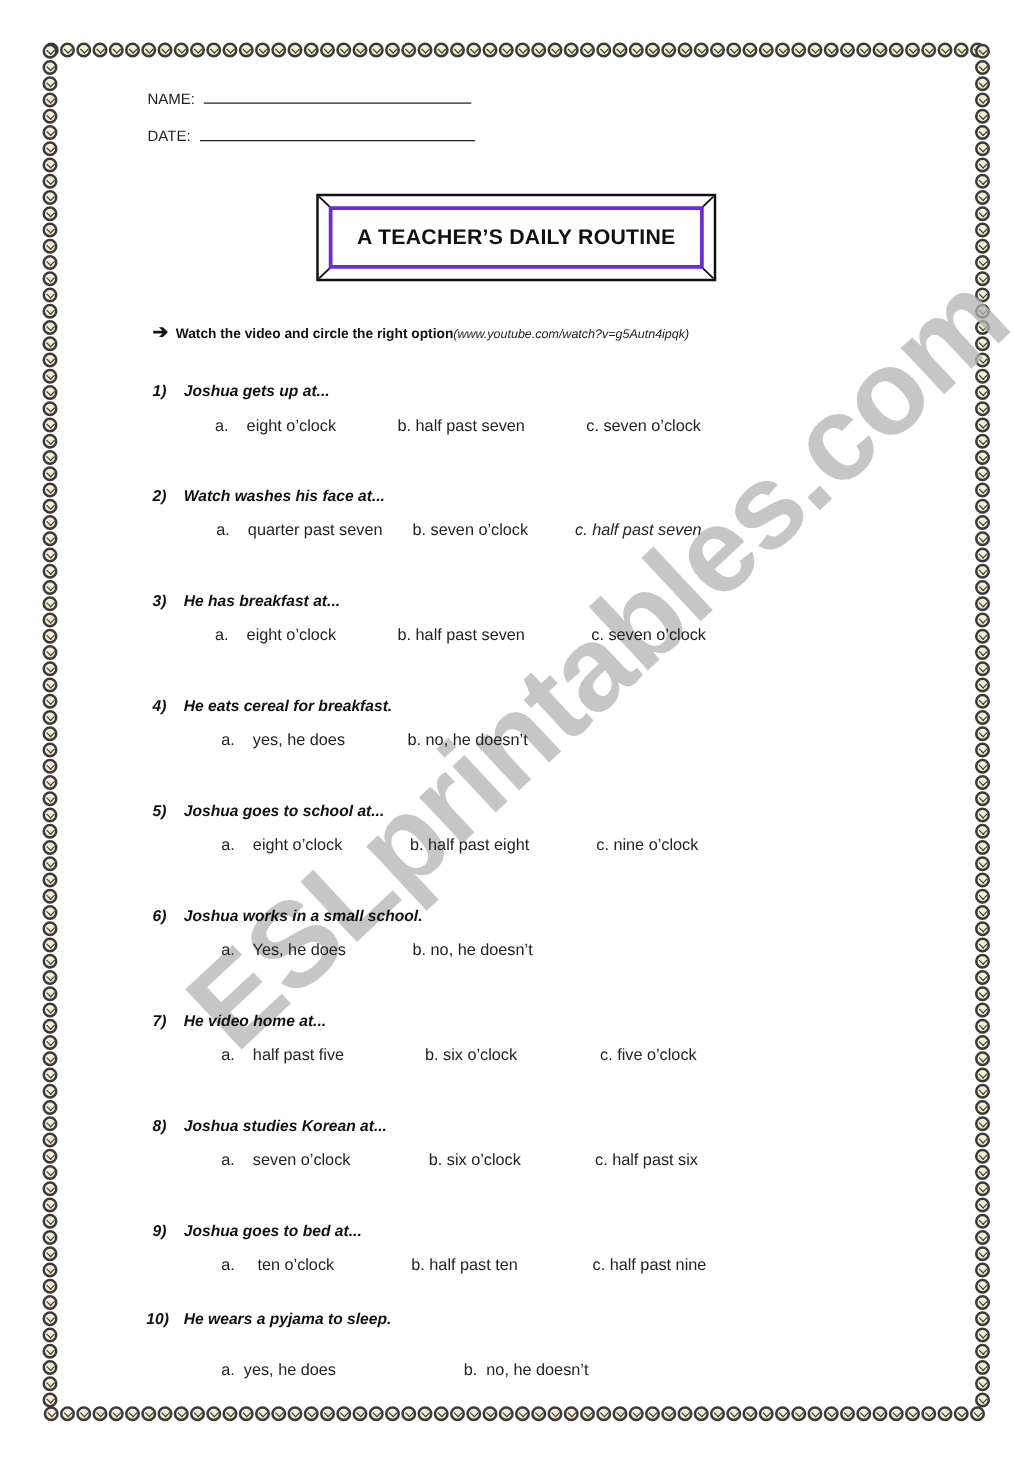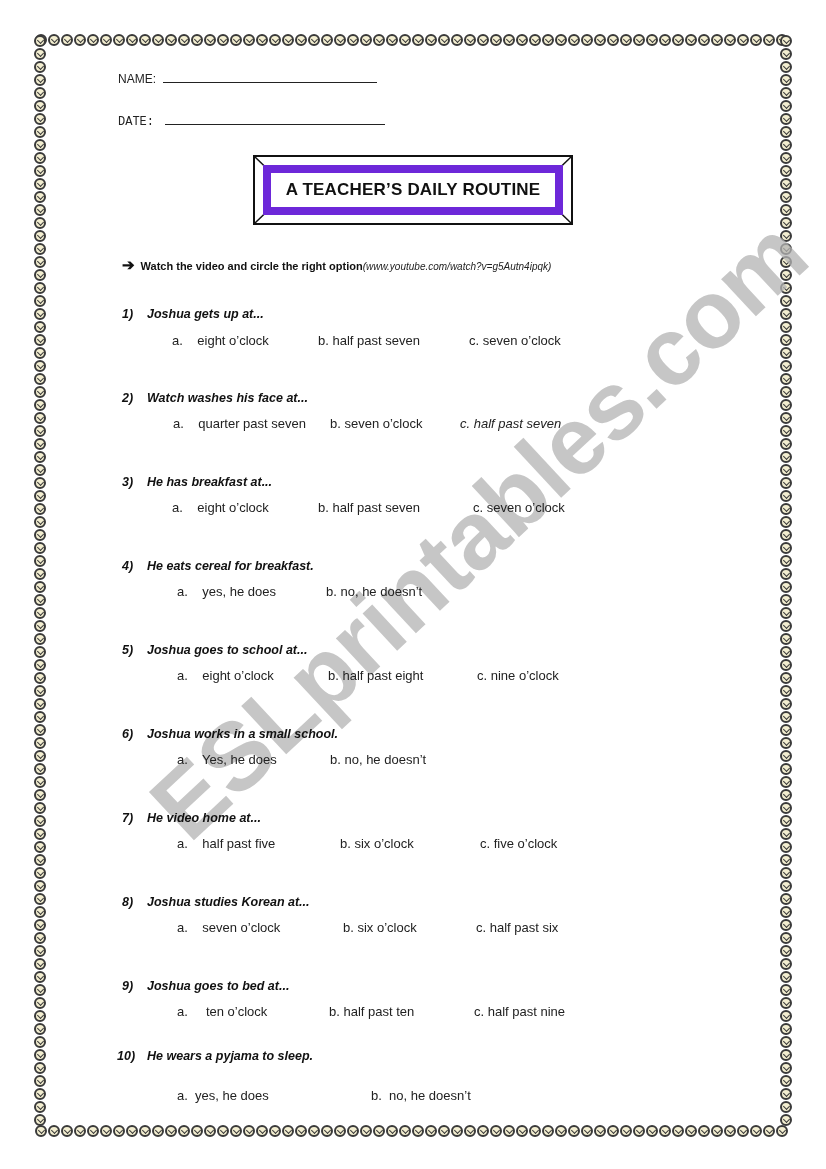--- a/index.html
+++ b/index.html
@@ -19,21 +19,21 @@
                    transform: rotate(45deg); }
 
     .page { position: absolute; left: 0; top: 0; width: 826px; height: 1169px; }
 
     .field { position: absolute; left: 118px; font-size: 12px; color: #222; font-family: "Liberation Sans", sans-serif; }
     .field .label { margin-right: 4px; }
     .field .line { display: inline-block; border-bottom: 1px solid #222; vertical-align: baseline; height: 9px; }
 
     .title-box { position: absolute; left: 253px; top: 155px; width: 320px; height: 70px;
                  box-sizing: border-box; border: 2px solid #111; }
-    .title-inner { position: absolute; left: 8px; top: 8px; right: 8px; bottom: 8px; border: 8px solid #6d28d9;
+    .title-inner { position: absolute; left: 8px; top: 8px; right: 8px; bottom: 8px; border: 3px solid #6d28d9;
                    display: flex; align-items: center; justify-content: center; }
     .title-box svg.bevel { position: absolute; left: 0; top: 0; width: 100%; height: 100%; }
     .title-text { font-family: "Liberation Sans", sans-serif; font-weight: bold; font-size: 17px; letter-spacing: 0.2px; position: relative; z-index: 2; }
 
     .instruction { position: absolute; left: 122px; top: 256px; font-family: "Liberation Sans", sans-serif; white-space: nowrap; }
     .instruction .arrow { font-weight: bold; font-size: 15px; margin-right: 6px; }
     .instruction .main { font-weight: bold; font-size: 11px; }
     .instruction .url { font-style: italic; font-size: 10px; color: #222; }
 
     .q { position: absolute; left: 122px; font-family: "Liberation Sans", sans-serif; white-space: nowrap; }
@@ -341,21 +341,21 @@
       <span class="bead"></span>
       <span class="bead"></span>
       <span class="bead"></span>
       <span class="bead"></span>
     </div>
 
   <div class="field" style="top:72px;">
     <span class="label">NAME:</span>
     <span class="line" style="width:214px;"></span>
   </div>
-  <div class="field" style="top:115px;font-family:Liberation Mono, monospace;">
+  <div class="field" style="top:102px;">
     <span class="label">DATE:</span>
     <span class="line" style="width:220px;"></span>
   </div>
 
   <div class="title-box">
     <svg class="bevel" viewBox="0 0 320 70" preserveAspectRatio="none">
       <line x1="0" y1="0" x2="10" y2="10" stroke="#111" stroke-width="1.5"></line>
       <line x1="320" y1="0" x2="310" y2="10" stroke="#111" stroke-width="1.5"></line>
       <line x1="0" y1="70" x2="10" y2="60" stroke="#111" stroke-width="1.5"></line>
       <line x1="320" y1="70" x2="310" y2="60" stroke="#111" stroke-width="1.5"></line>

